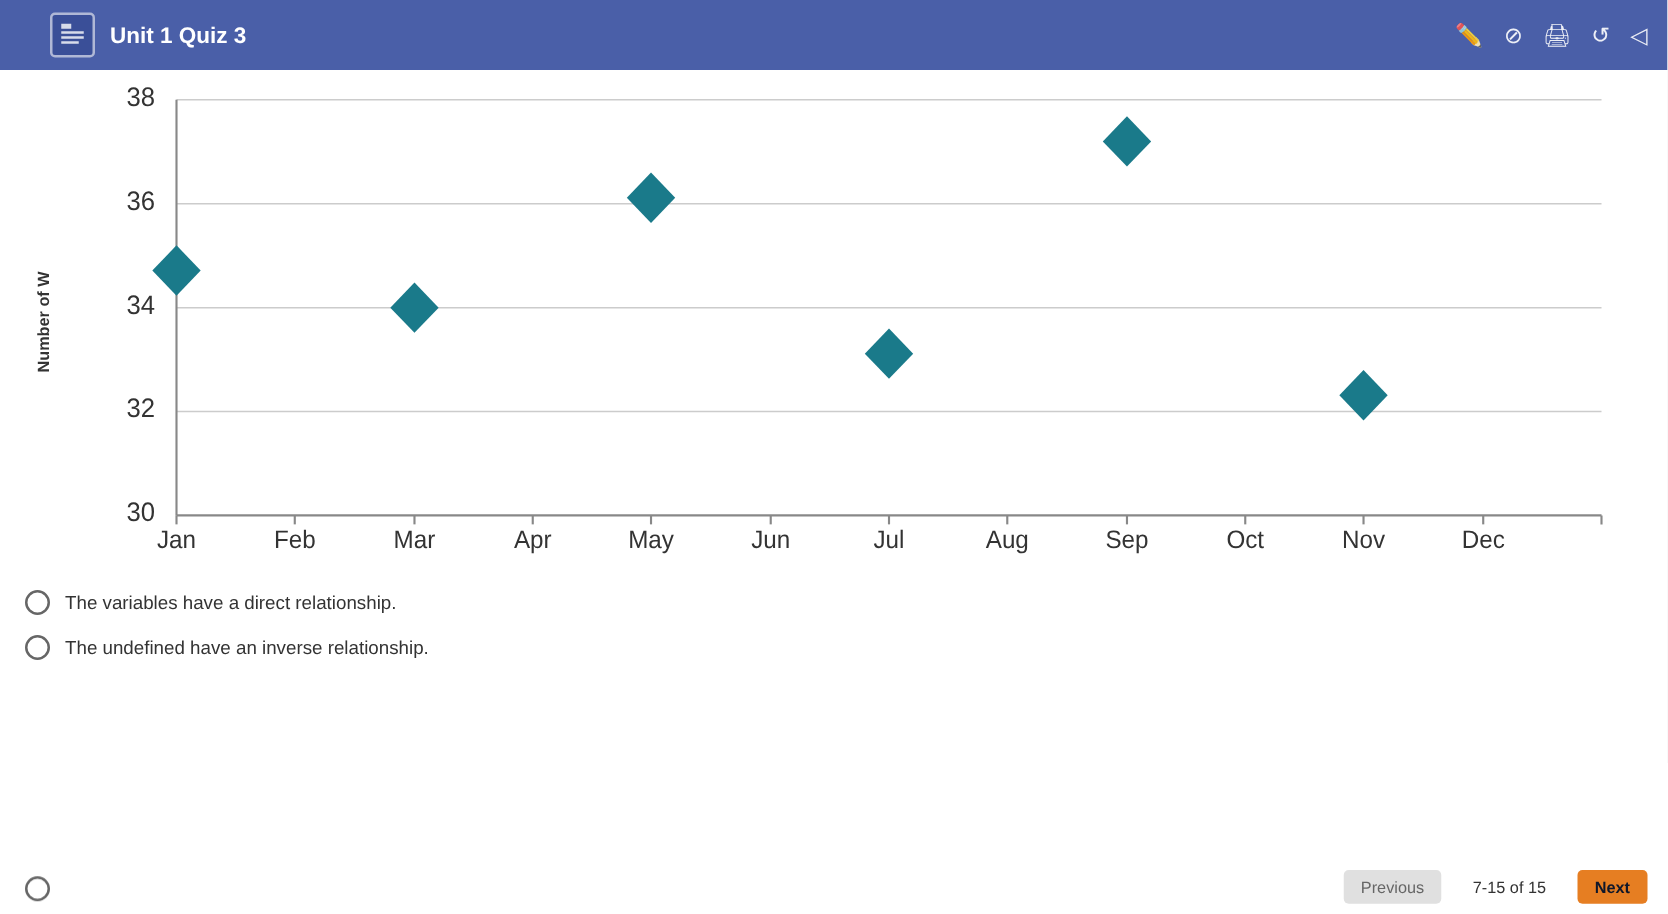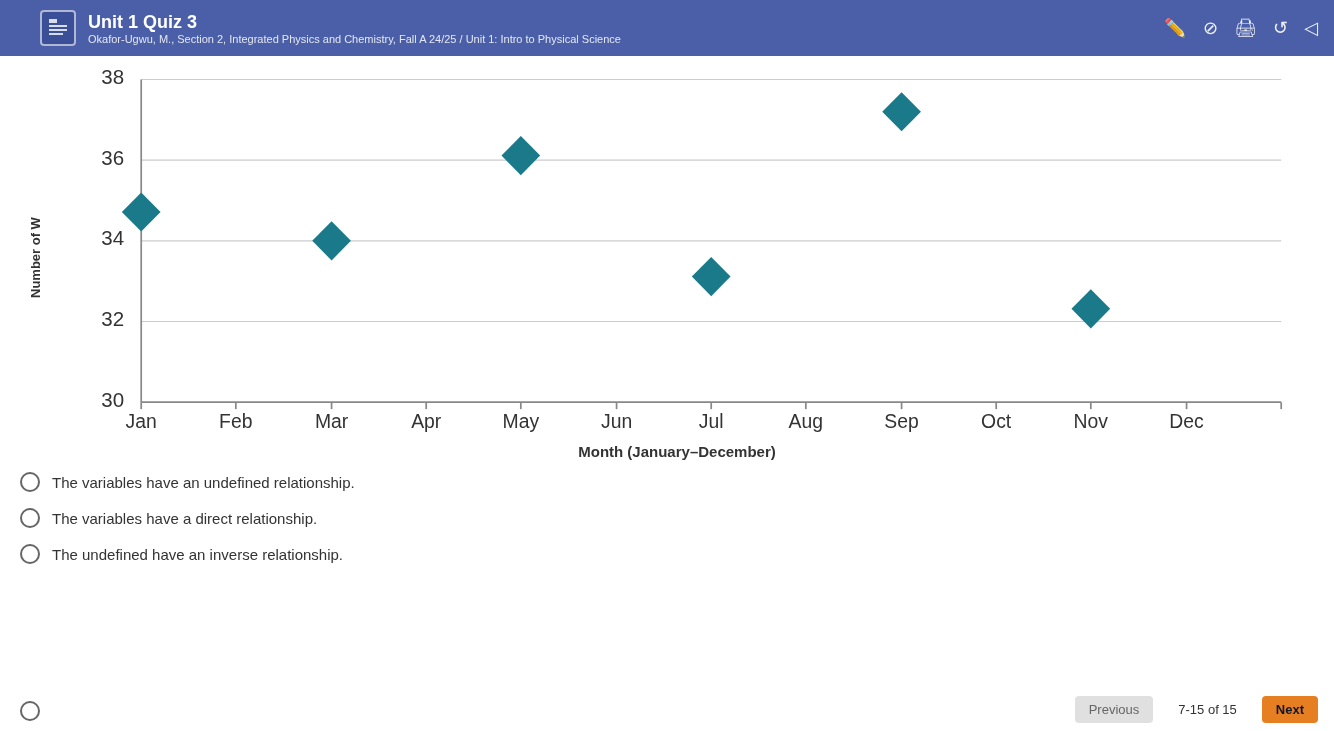--- a/index.html
+++ b/index.html
@@ -197,21 +197,20 @@
     <div class="header-icon">
       <svg width="22" height="22" viewBox="0 0 22 22" fill="none">
         <rect x="2" y="2" width="8" height="4" fill="white" opacity="0.8"></rect>
         <rect x="2" y="8" width="18" height="2" fill="white" opacity="0.8"></rect>
         <rect x="2" y="12" width="18" height="2" fill="white" opacity="0.8"></rect>
         <rect x="2" y="16" width="14" height="2" fill="white" opacity="0.8"></rect>
       </svg>
     </div>
     <div class="header-title-block">
       <div class="header-title">Unit 1 Quiz 3</div>
-      <div class="header-subtitle">Okafor-Ugwu, M., Section 2, Integrated Physics and Chemistry, Fall A 24/25 / Unit 1: Intro to Physical Science</div>
     </div>
   </div>
   <div class="header-icons">
     <span class="header-icon-btn">✏️</span>
     <span class="header-icon-btn">⊘</span>
     <span class="header-icon-btn">🖨</span>
     <span class="header-icon-btn">↺</span>
     <span class="header-icon-btn">◁</span>
   </div>
 </div>
@@ -266,29 +265,24 @@
           <text x="997" y="312" text-anchor="middle" font-size="17" fill="#333">Dec</text>
 
           <rect x="68" y="113" width="24" height="24" transform="rotate(45, 80, 125)" fill="#1a7a8a"></rect>
           <rect x="235" y="138" width="24" height="24" transform="rotate(45, 247, 150)" fill="#1a7a8a"></rect>
           <rect x="401" y="64" width="24" height="24" transform="rotate(45, 413, 76)" fill="#1a7a8a"></rect>
           <rect x="568" y="169" width="24" height="24" transform="rotate(45, 580, 181)" fill="#1a7a8a"></rect>
           <rect x="735" y="26" width="24" height="24" transform="rotate(45, 747, 38)" fill="#1a7a8a"></rect>
           <rect x="901" y="197" width="24" height="24" transform="rotate(45, 913, 209)" fill="#1a7a8a"></rect>
         </svg>
       </div>
-      <div class="x-axis-label">Month (January–December)</div>
     </div>
   </div>
 
   <div class="answer-section">
-    <div class="answer-option">
-      <div class="radio-circle"></div>
-      <span class="answer-text">The variables have an undefined relationship.</span>
-    </div>
     <div class="answer-option">
       <div class="radio-circle"></div>
       <span class="answer-text">The variables have a direct relationship.</span>
     </div>
     <div class="answer-option">
       <div class="radio-circle"></div>
       <span class="answer-text">The undefined have an inverse relationship.</span>
     </div>
   </div>
 </div>

